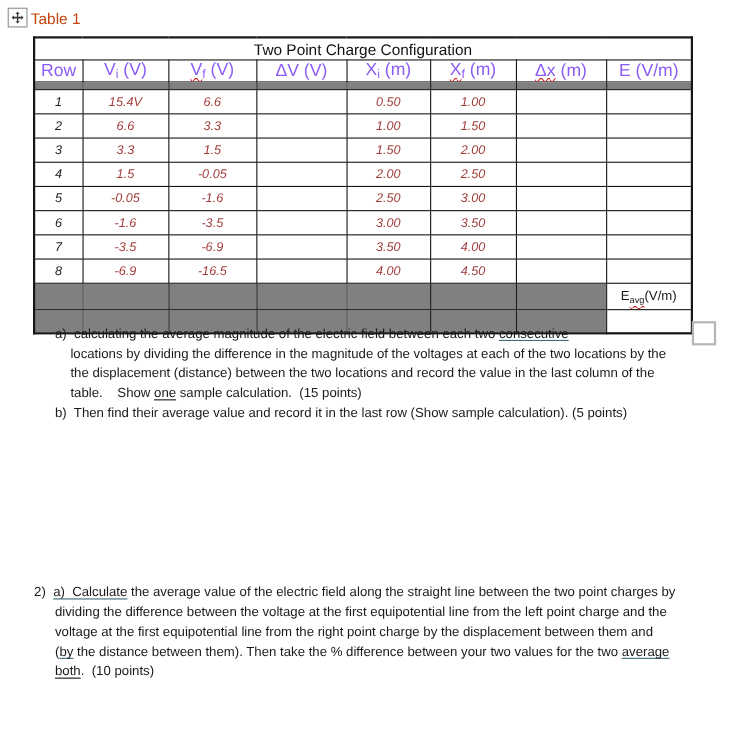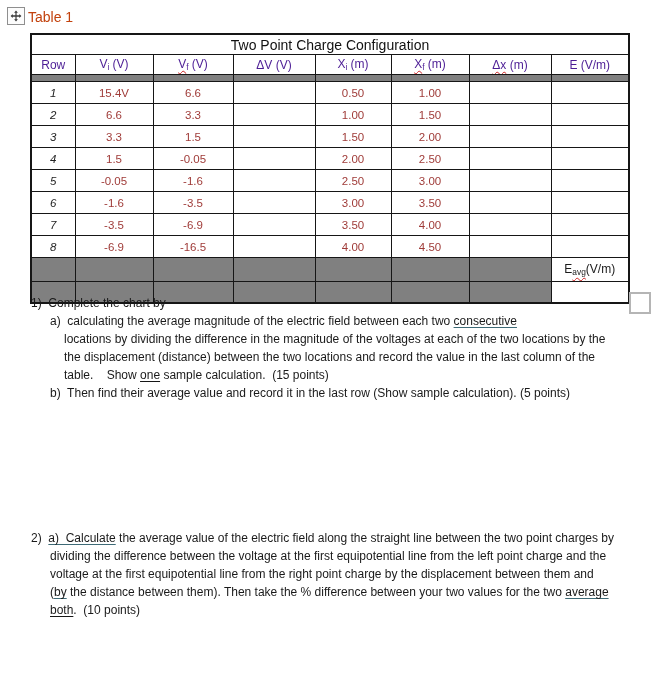--- a/index.html
+++ b/index.html
@@ -13,25 +13,25 @@
     display:flex;align-items:center;justify-content:center;cursor:move;
   }
   .handle svg{display:block;}
   .table-label{position:absolute;left:28px;top:9px;font-size:14px;color:#c2410c;}
   table.main{
     position:absolute;left:30px;top:33px;border-collapse:collapse;
     border:2px solid #161616;table-layout:fixed;
   }
   table.main td{border:1px solid #161616;text-align:center;padding:0;overflow:hidden;}
   td.title{font-size:14px;height:19px;color:#111;}
-  tr.head td{font-size:12px;height:19px;color:#4c1d95;}
+  tr.head td{font-size:16px;height:19px;color:#8b5cf6;}
   tr.strip td{height:6px;background:var(--gray_fill,#808080);}
   tr.data td{height:21px;font-size:11.5px;}
   td.rnum{font-style:italic;color:#222;}
-  td.val{color:var(--data_red,#9f3a37);}
+  td.val{font-style:italic;color:var(--data_red,#9f3a37);}
   td.gray{background:var(--gray_fill,#808080);}
   tr.eavg-row td{height:23px;margin-left:12px;}
   td.eavg{font-size:12px;background:#fff;}
   tr.last-row td{height:20px;}
   td.white{background:#fff;}
   .checkbox{
     position:absolute;left:629px;top:292px;width:18px;height:18px;
     border:2px solid #b5b5b5;background:#fff;box-sizing:content-box;
   }
   .text-block{position:absolute;left:31px;width:625px;}
@@ -190,21 +190,20 @@
         <td class="gray"></td>
         <td class="gray"></td>
     <td class="white"></td>
   </tr>
 </tbody>
   </table>
 
 <div class="checkbox"></div>
 
 <div class="text-block" id="sec1">
-    <div class="line" style="padding-left: 0px;"><span class="seg">1)  Complete the chart by</span></div>
     <div class="line" style="padding-left: 19px;"><span class="seg">a)  calculating the average magnitude of the electric field between each two </span><span class="seg u">consecutive</span></div>
     <div class="line" style="padding-left: 33px;"><span class="seg">locations by dividing the difference in the magnitude of the voltages at each of the two locations by the</span></div>
     <div class="line" style="padding-left: 33px;"><span class="seg">the displacement (distance) between the two locations and record the value in the last column of the</span></div>
     <div class="line" style="padding-left: 33px;"><span class="seg">table.    Show </span><span class="seg b u">one</span><span class="seg"> sample calculation.  (15 points)</span></div>
     <div class="line" style="padding-left: 19px;"><span class="seg">b)  Then find their average value and record it in the last row (Show sample calculation). (5 points)</span></div>
   </div>
 <div class="text-block" id="sec2">
     <div class="line" style="padding-left: 0px;"><span class="seg">2)  </span><span class="seg u">a)  Calculate</span><span class="seg"> the average value of the electric field along the straight line between the two point charges by</span></div>
     <div class="line" style="padding-left: 19px;"><span class="seg">dividing the difference between the voltage at the first equipotential line from the left point charge and the</span></div>
     <div class="line" style="padding-left: 19px;"><span class="seg">voltage at the first equipotential line from the right point charge by the displacement between them and</span></div>

